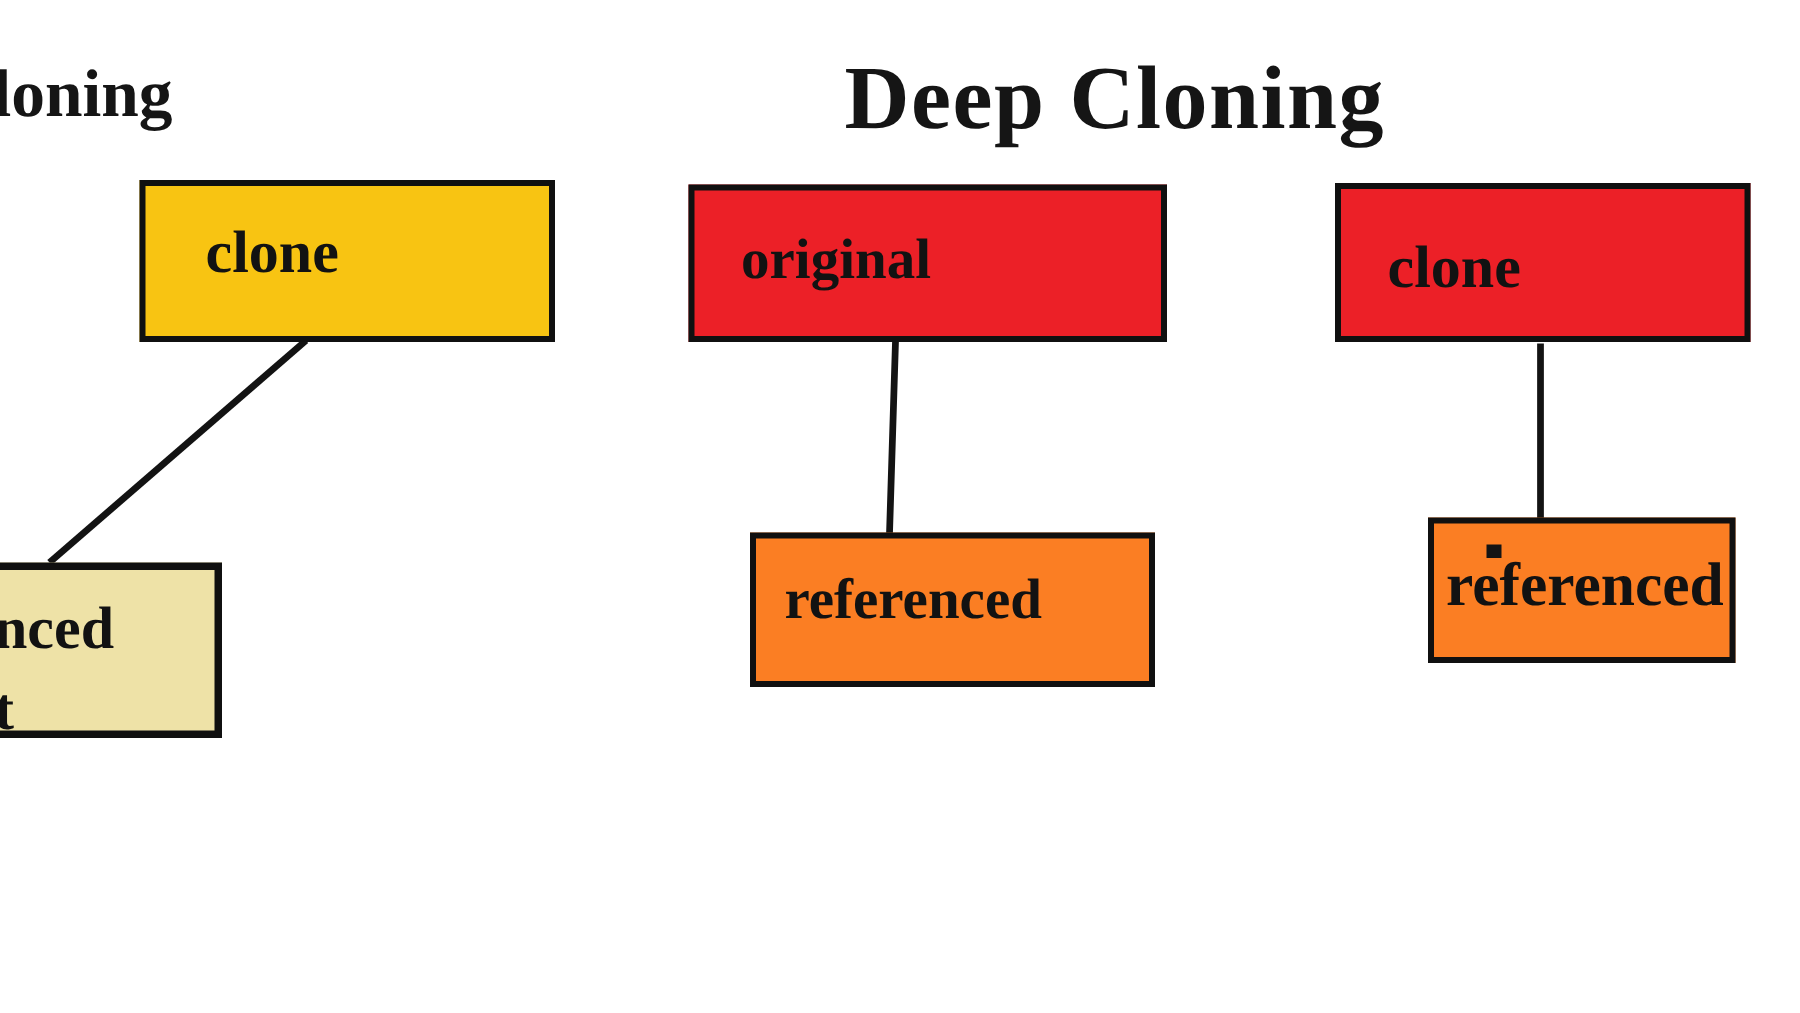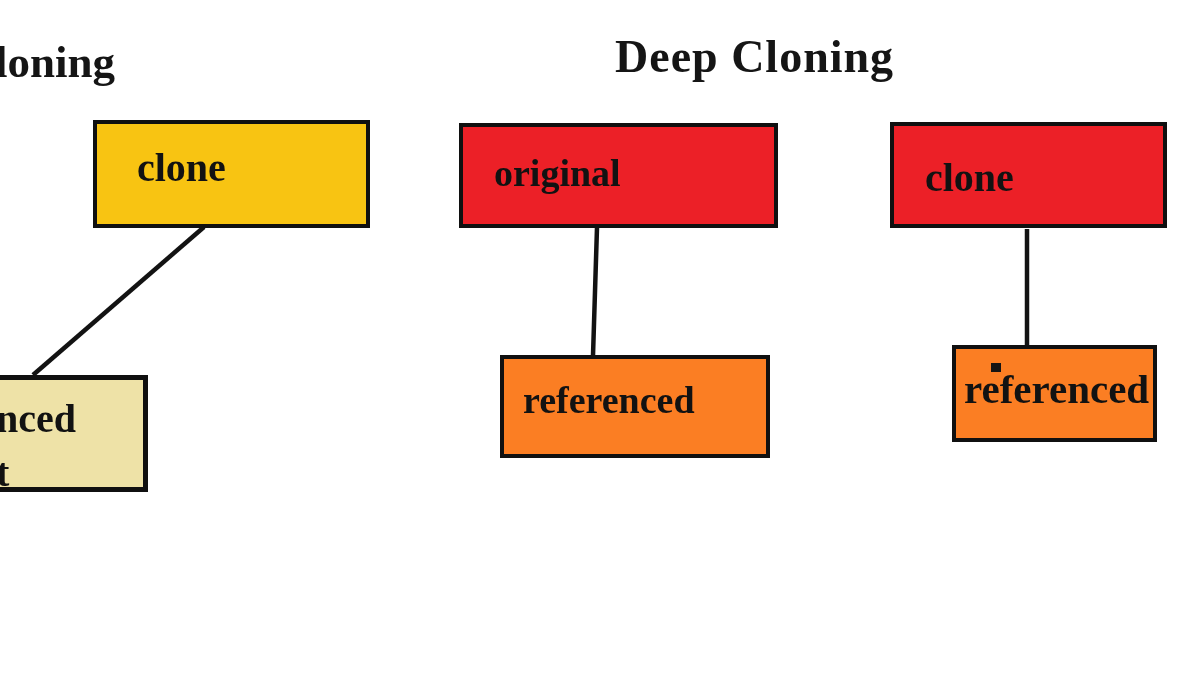--- a/index.html
+++ b/index.html
@@ -24,23 +24,23 @@
     color: #151515;
     line-height: 1.1;
     white-space: nowrap;
   }
   #left-title {
     left: -5px;
     top: 38px;
     font-size: 45px;
   }
   #deep-title {
-    left: 615px;
+    left: 563px;
     top: 32px;
-    font-size: 46px;
+    font-size: 60px;
     letter-spacing: 1px;
   }
   .box {
     position: absolute;
     box-sizing: border-box;
     border: 4px solid #101010;
     text-decoration: underline;
   }
   .box-label {
     position: absolute;

